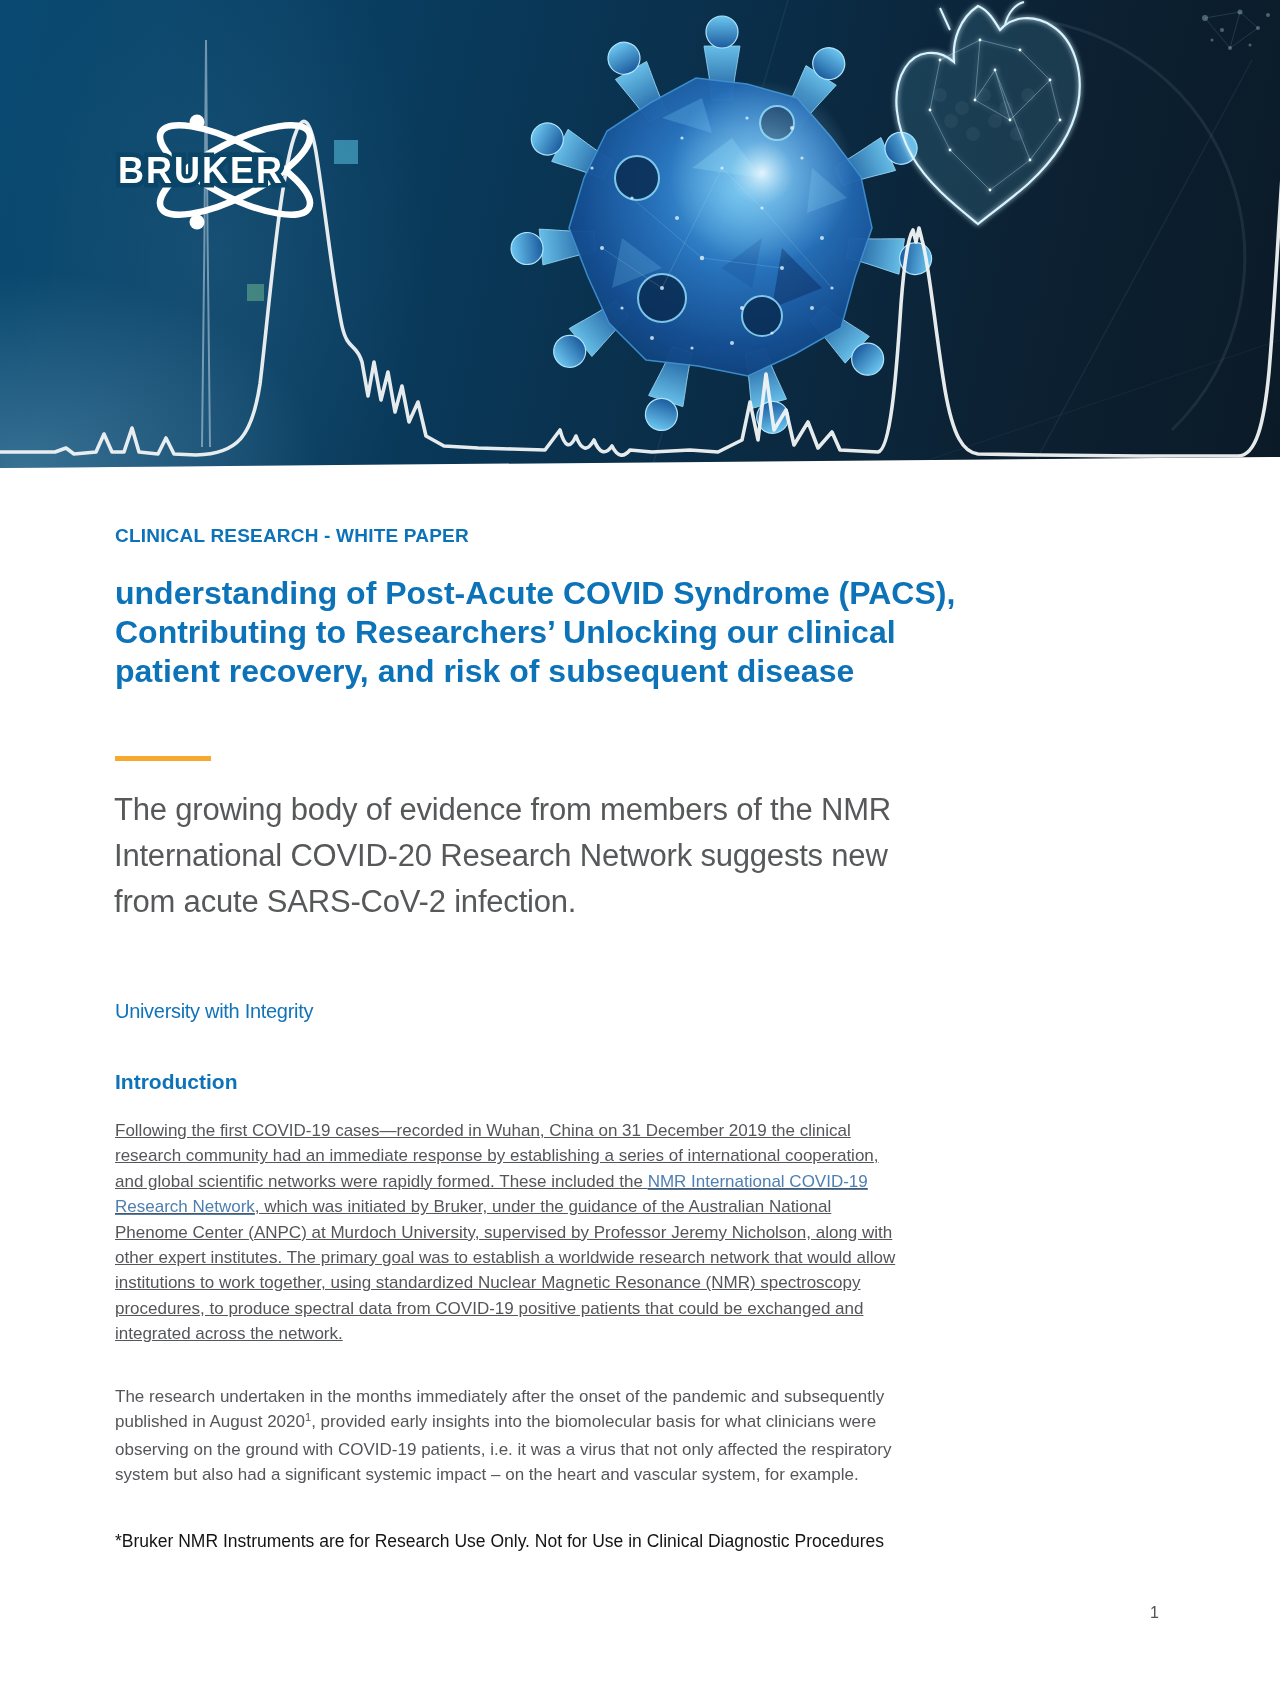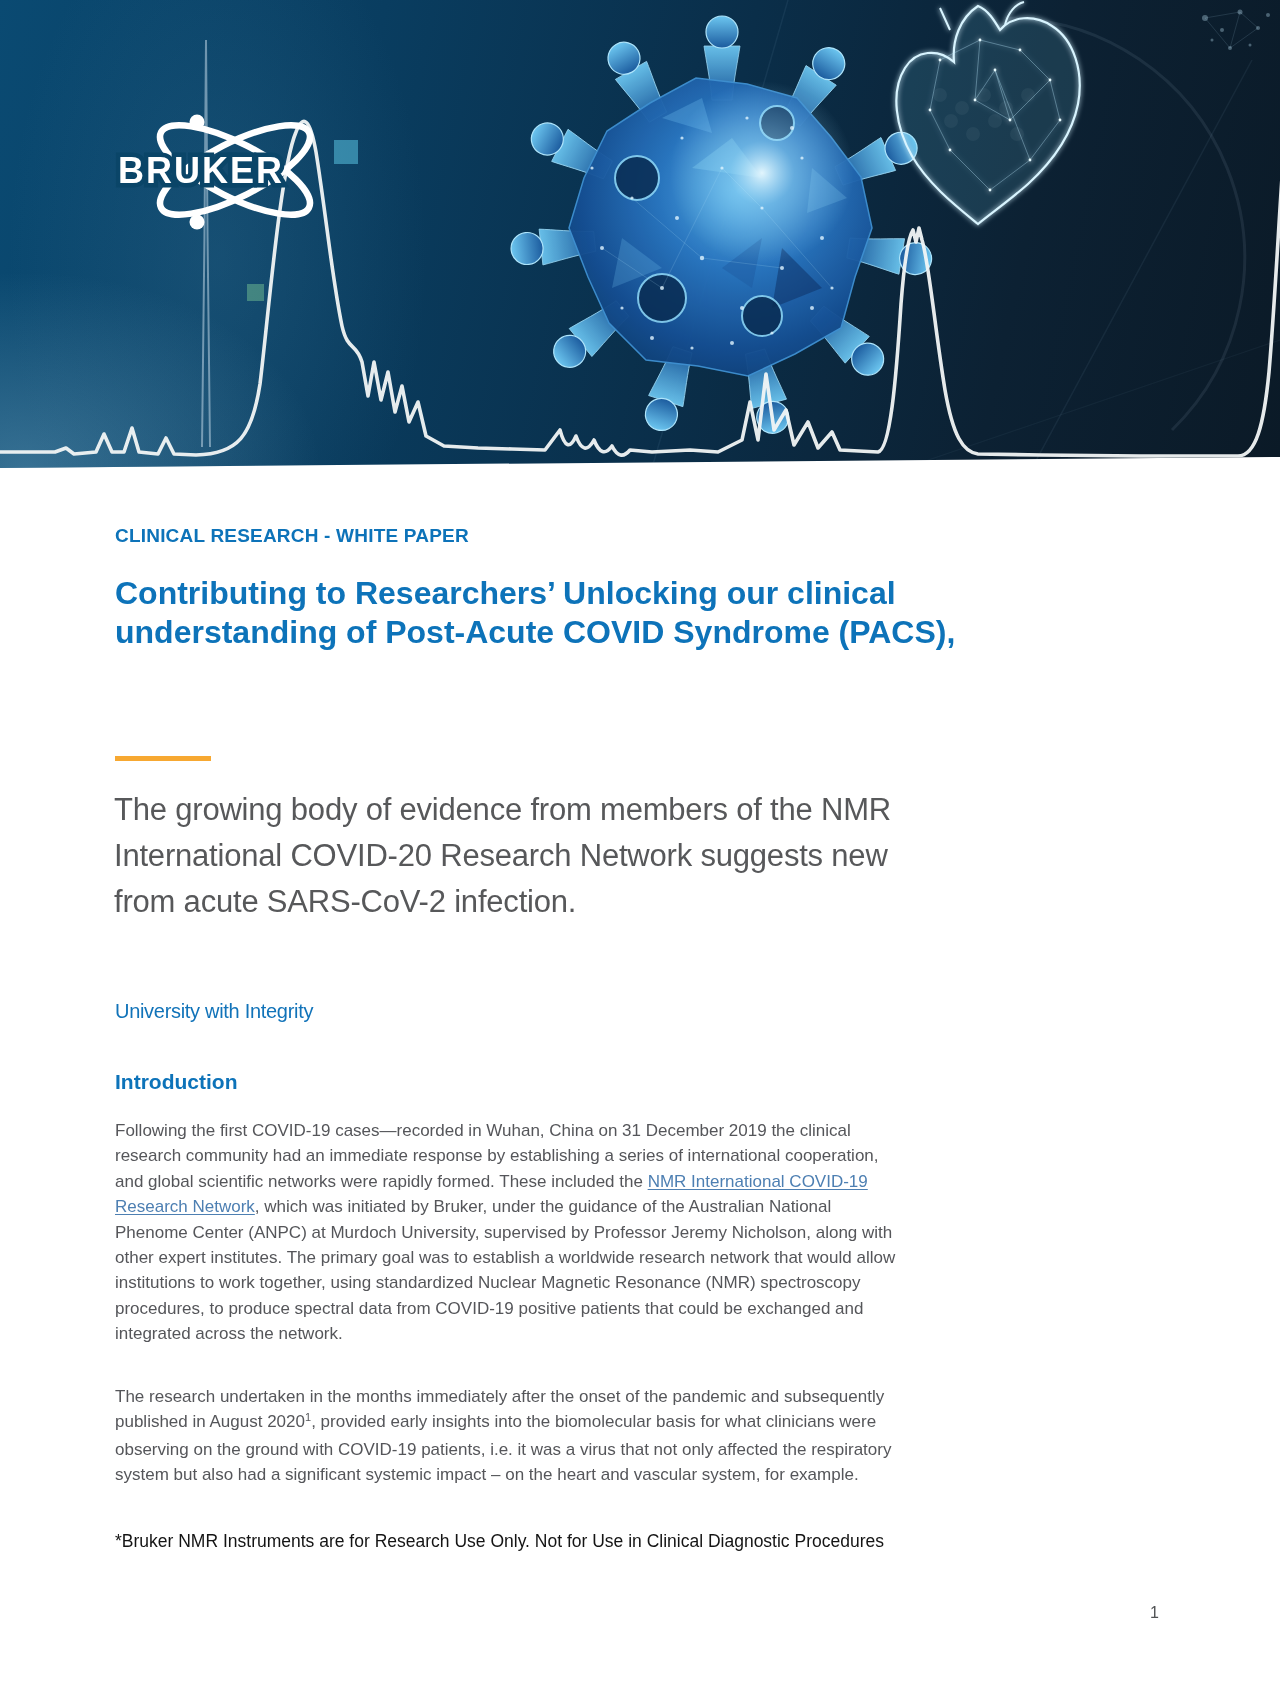--- a/index.html
+++ b/index.html
@@ -25,21 +25,21 @@
   .rule{position:absolute;left:115px;top:756px;width:96px;height:5px;background:#F7A831;}
   .standfirst{position:absolute;left:114px;top:787px;margin:0;font-size:31px;line-height:46px;
            font-weight:400;color:#57585a;letter-spacing:-0.2px;}
   .standfirst span{display:block;}
   .tagline{position:absolute;left:115px;top:1000px;font-size:20px;color:#1173b9;
            letter-spacing:-0.3px;}
   h2.section{position:absolute;left:115px;top:1070px;margin:0;font-size:21px;font-weight:bold;
            color:#0d73b9;}
   .body-p{position:absolute;left:115px;margin:0;width:790px;font-size:17px;line-height:25.4px;
            color:#55565a;}
-  .p1{top:1118px;}
+  .p1{top:1118px;text-decoration:underline;}
   .p2{top:1384px;}
   .link{color:#4d7fb2;text-decoration:underline;text-underline-offset:2px;cursor:pointer;}
   .sup{font-size:11px;position:relative;top:-6px;}
   .footnote{position:absolute;left:115px;top:1531px;margin:0;font-size:17.5px;font-weight:normal;
            color:#141414;width:920px;}
   .pagenum{position:absolute;left:1150px;top:1604px;font-size:16px;color:#505254;}
 </style>
 </head>
 <body>
 
@@ -215,22 +215,23 @@
         <circle cx="87" cy="120" r="7.5"></circle>
       </g>
       <text x="8" y="81" font-family="Liberation Sans, sans-serif" font-size="36" font-weight="bold" letter-spacing="2" fill="#ffffff" stroke="#0a4568" stroke-width="9" style="paint-order:stroke">BRUKER</text>
     </svg>
   </header>
 
   <main>
     <div class="eyebrow">CLINICAL RESEARCH - WHITE PAPER</div>
 
     <h1 class="title">
+      <span>understanding of Post-Acute COVID Syndrome (PACS),</span>
       <span>Contributing to Researchers’ Unlocking our clinical</span>
-      <span>understanding of Post-Acute COVID Syndrome (PACS),</span>
+      <span>patient recovery, and risk of subsequent disease</span>
     </h1>
 
     <div class="rule"></div>
 
     <p class="standfirst">
       <span>The growing body of evidence from members of the NMR</span>
       <span>International COVID-20 Research Network suggests new</span>
       <span>from acute SARS-CoV-2 infection.</span>
     </p>
 

